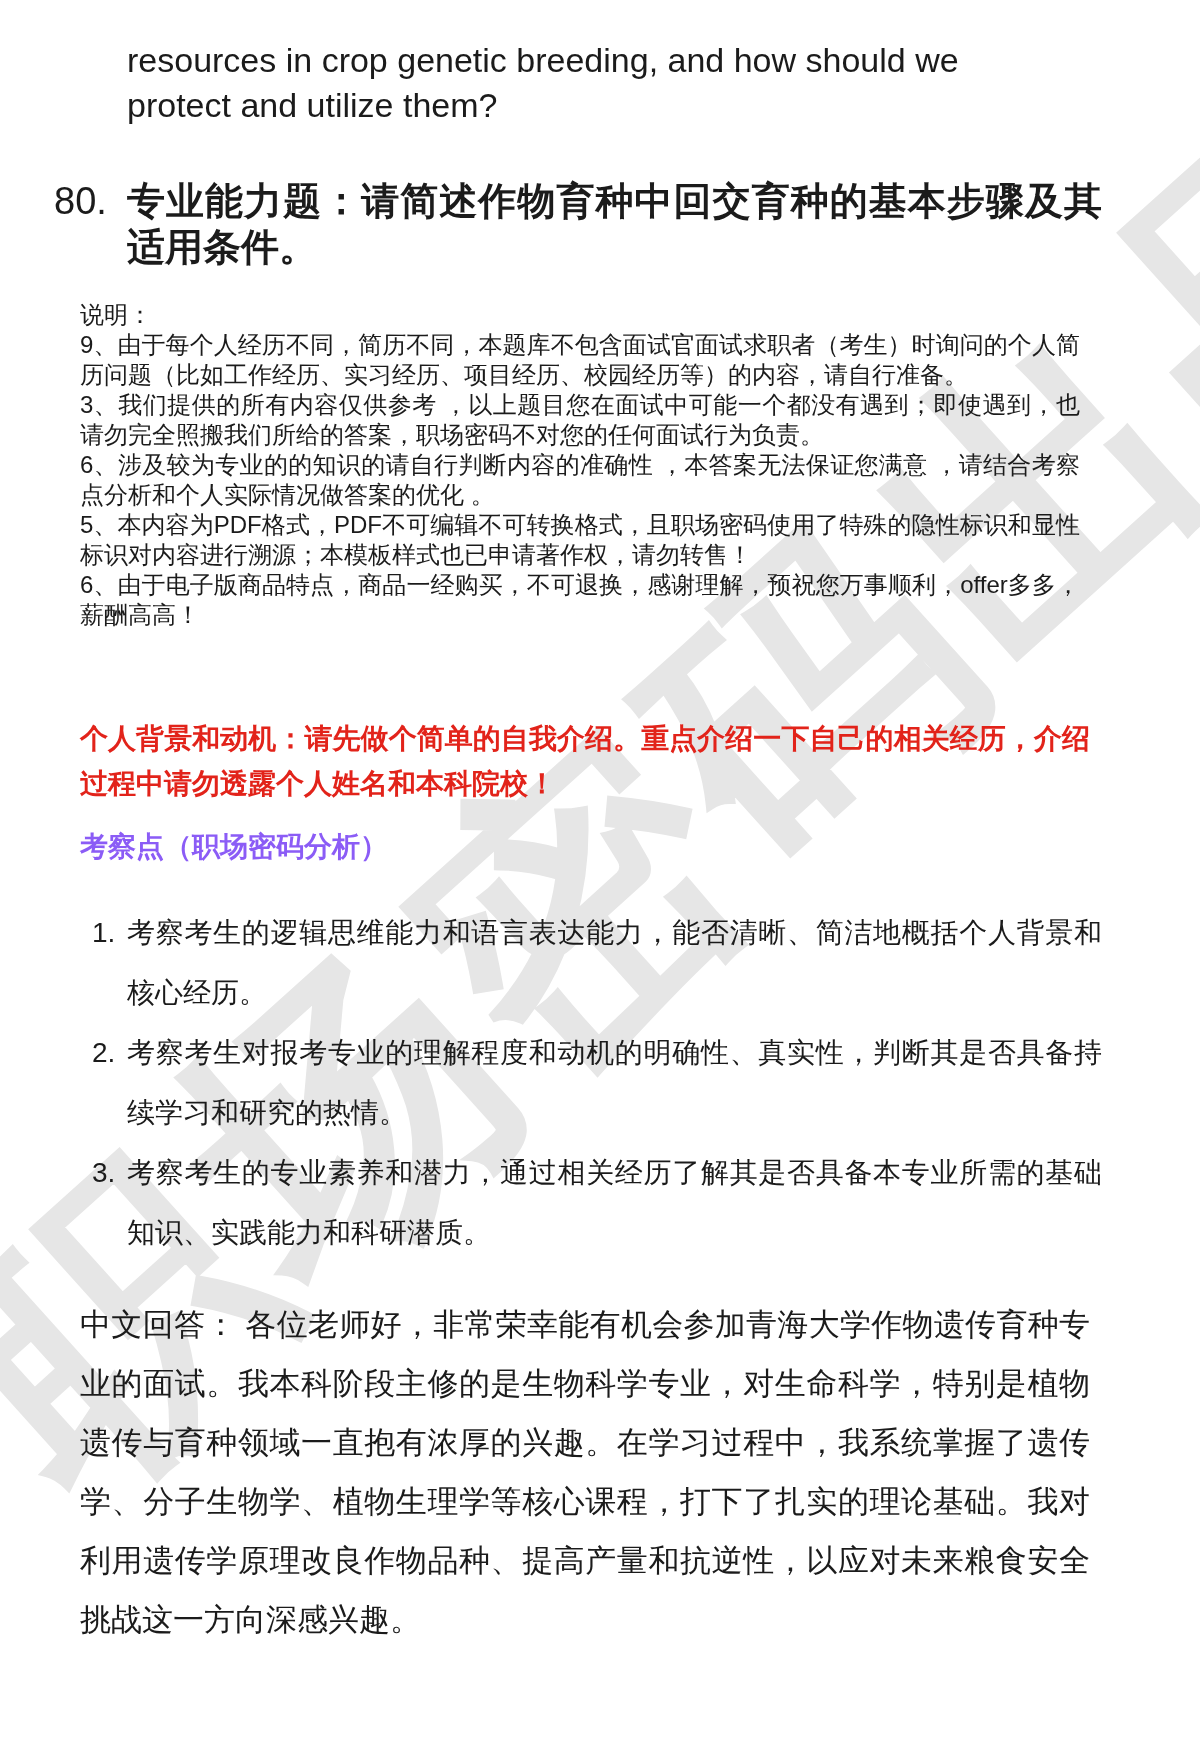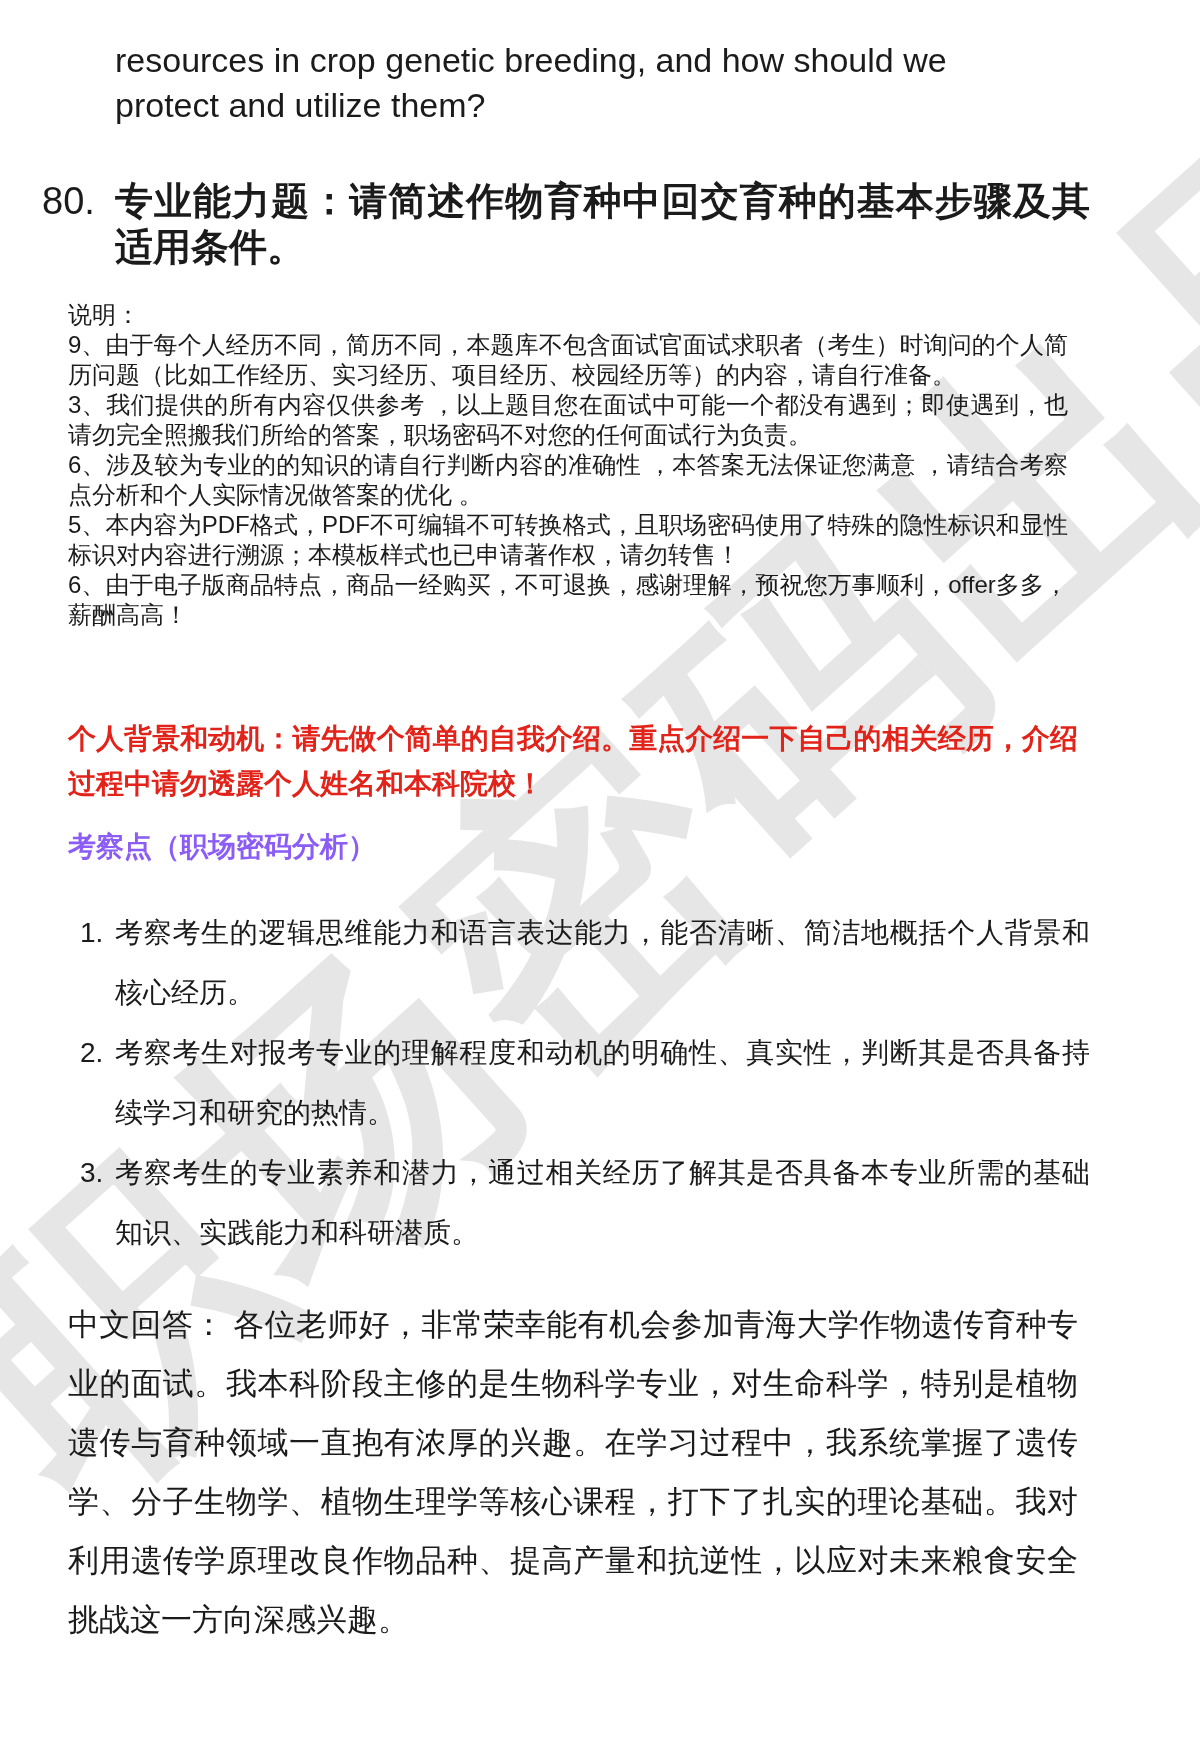--- a/index.html
+++ b/index.html
@@ -24,20 +24,21 @@
     font-weight: 700;
     letter-spacing: 12px;
     color: #e6e6e6;
     white-space: nowrap;
     z-index: 0;
     user-select: none;
   }
   .content {
     position: relative;
     z-index: 1;
+    margin-left: 12px;
   }
   .en-block {
     margin: 38px 0 0 115px;
     width: 960px;
     font-size: 34px;
     line-height: 45px;
     color: #1b1b1b;
   }
   .q-row {
     margin: 50px 0 0 42px;

